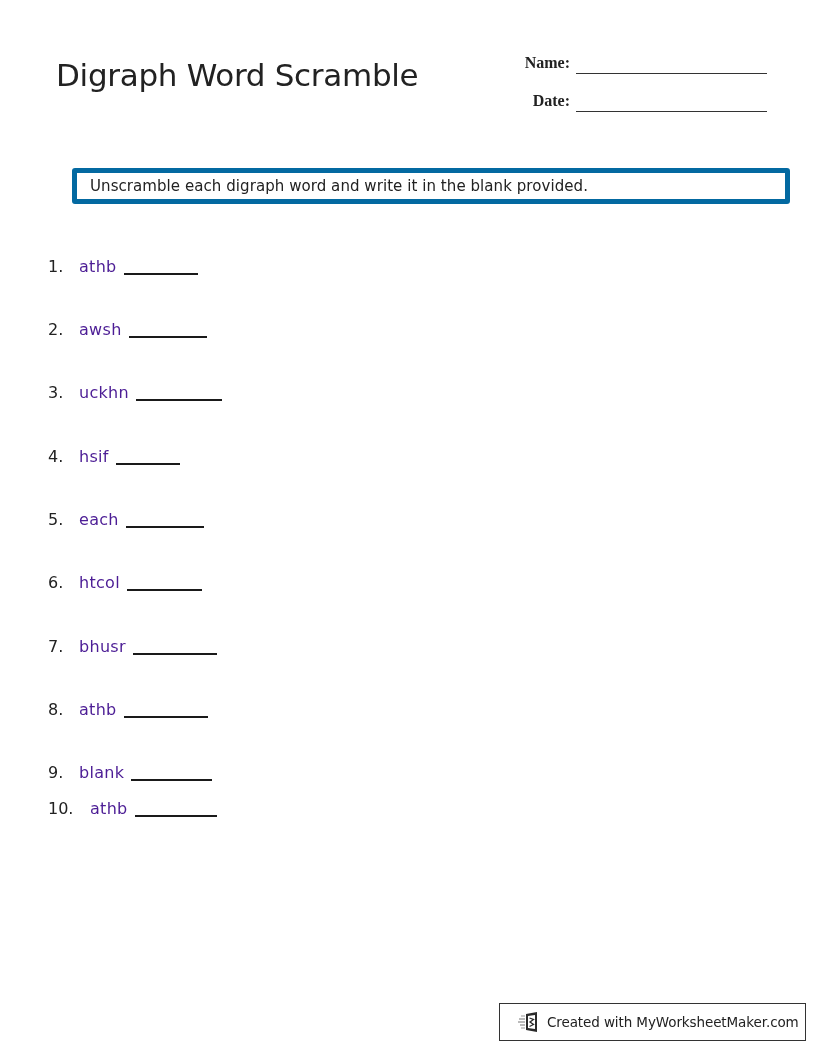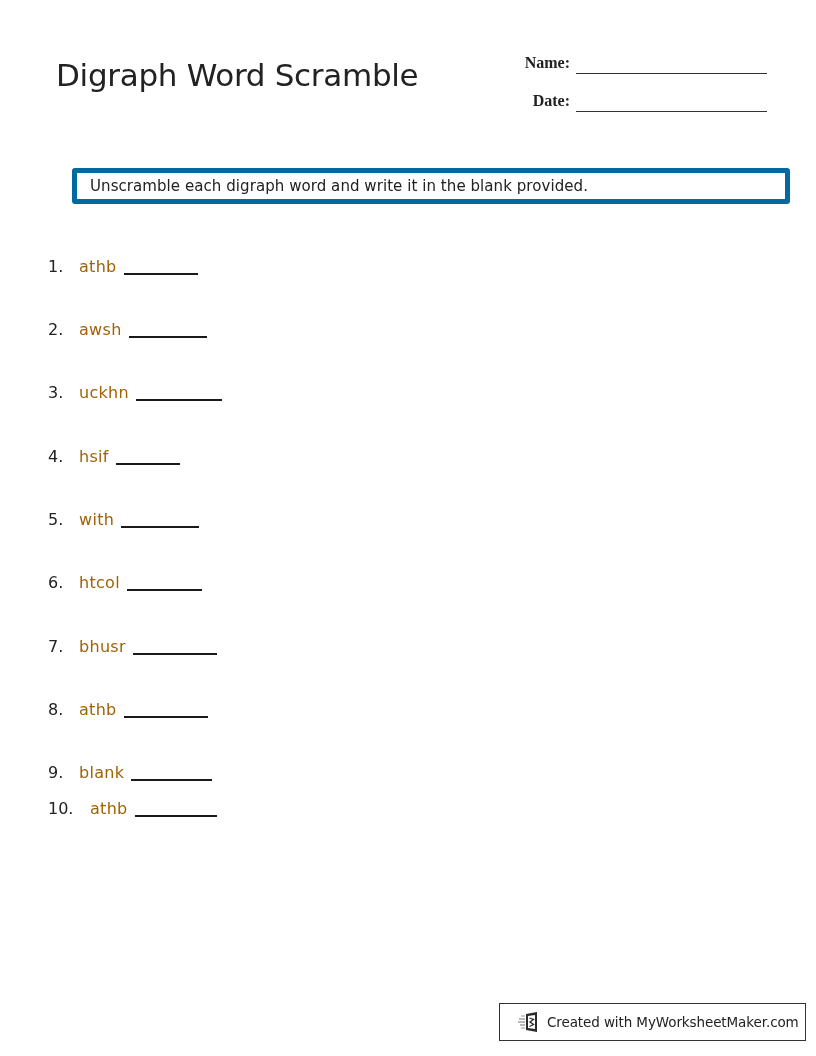--- a/index.html
+++ b/index.html
@@ -91,21 +91,21 @@
       color: #222222;
       display: inline-block;
       width: 31px;
     }
     .q-num.wide {
       width: 42px;
     }
     .q-word {
       font-family: "DejaVu Sans", sans-serif;
       font-size: 16px;
-      color: #a16207;
+      color: #4c1d95;
       letter-spacing: 0.3px;
     }
     .q-blank {
       display: inline-block;
       height: 0;
       border-bottom: 2px solid #1a1a1a;
       margin-left: 7px;
       margin-bottom: 1px;
     }
     .footer-badge {
@@ -170,21 +170,21 @@
     <span class="q-word">uckhn</span>
     <span class="q-blank" style="width:86px;"></span>
   </div>
   <div class="question" style="top:440px;">
     <span class="q-num">4.</span>
     <span class="q-word">hsif</span>
     <span class="q-blank" style="width:64px;"></span>
   </div>
   <div class="question" style="top:503px;">
     <span class="q-num">5.</span>
-    <span class="q-word">with</span>
+    <span class="q-word">each</span>
     <span class="q-blank" style="width:78px;"></span>
   </div>
   <div class="question" style="top:566px;">
     <span class="q-num">6.</span>
     <span class="q-word">htcol</span>
     <span class="q-blank" style="width:75px;"></span>
   </div>
   <div class="question" style="top:630px;">
     <span class="q-num">7.</span>
     <span class="q-word">bhusr</span>

